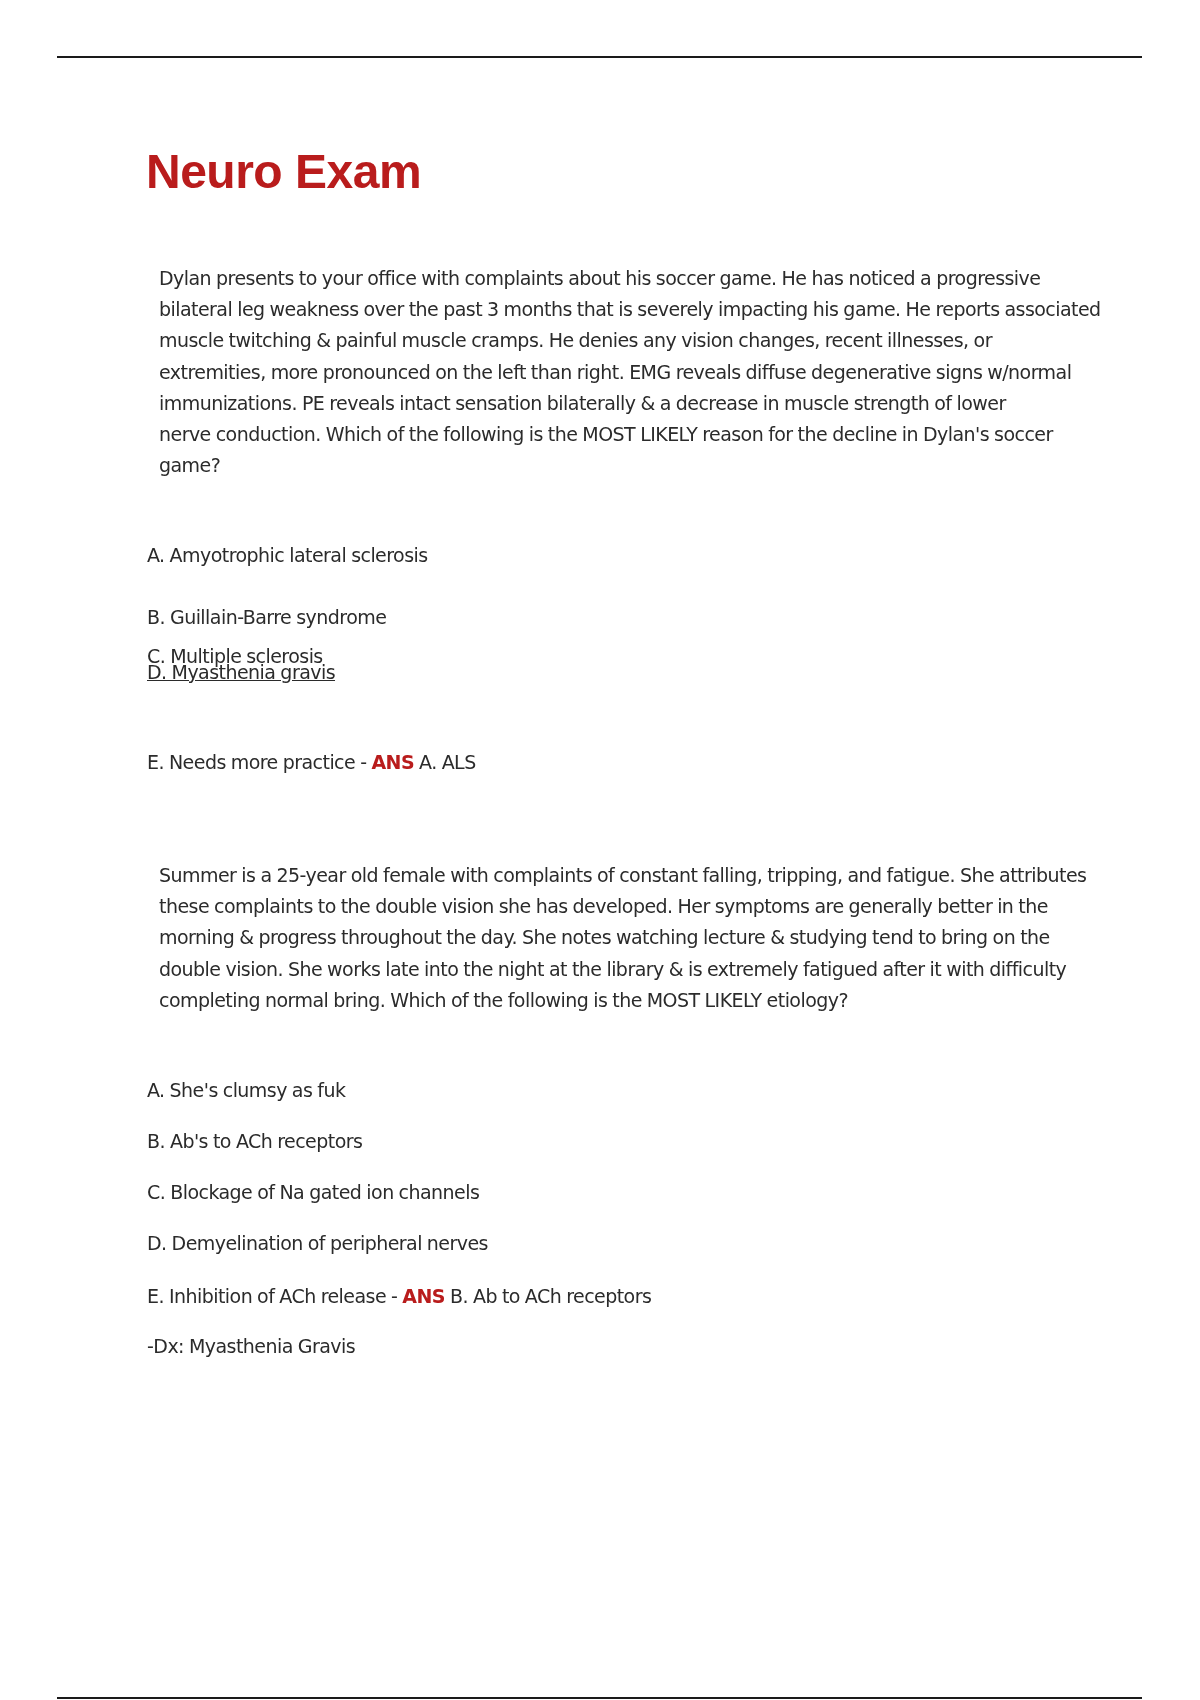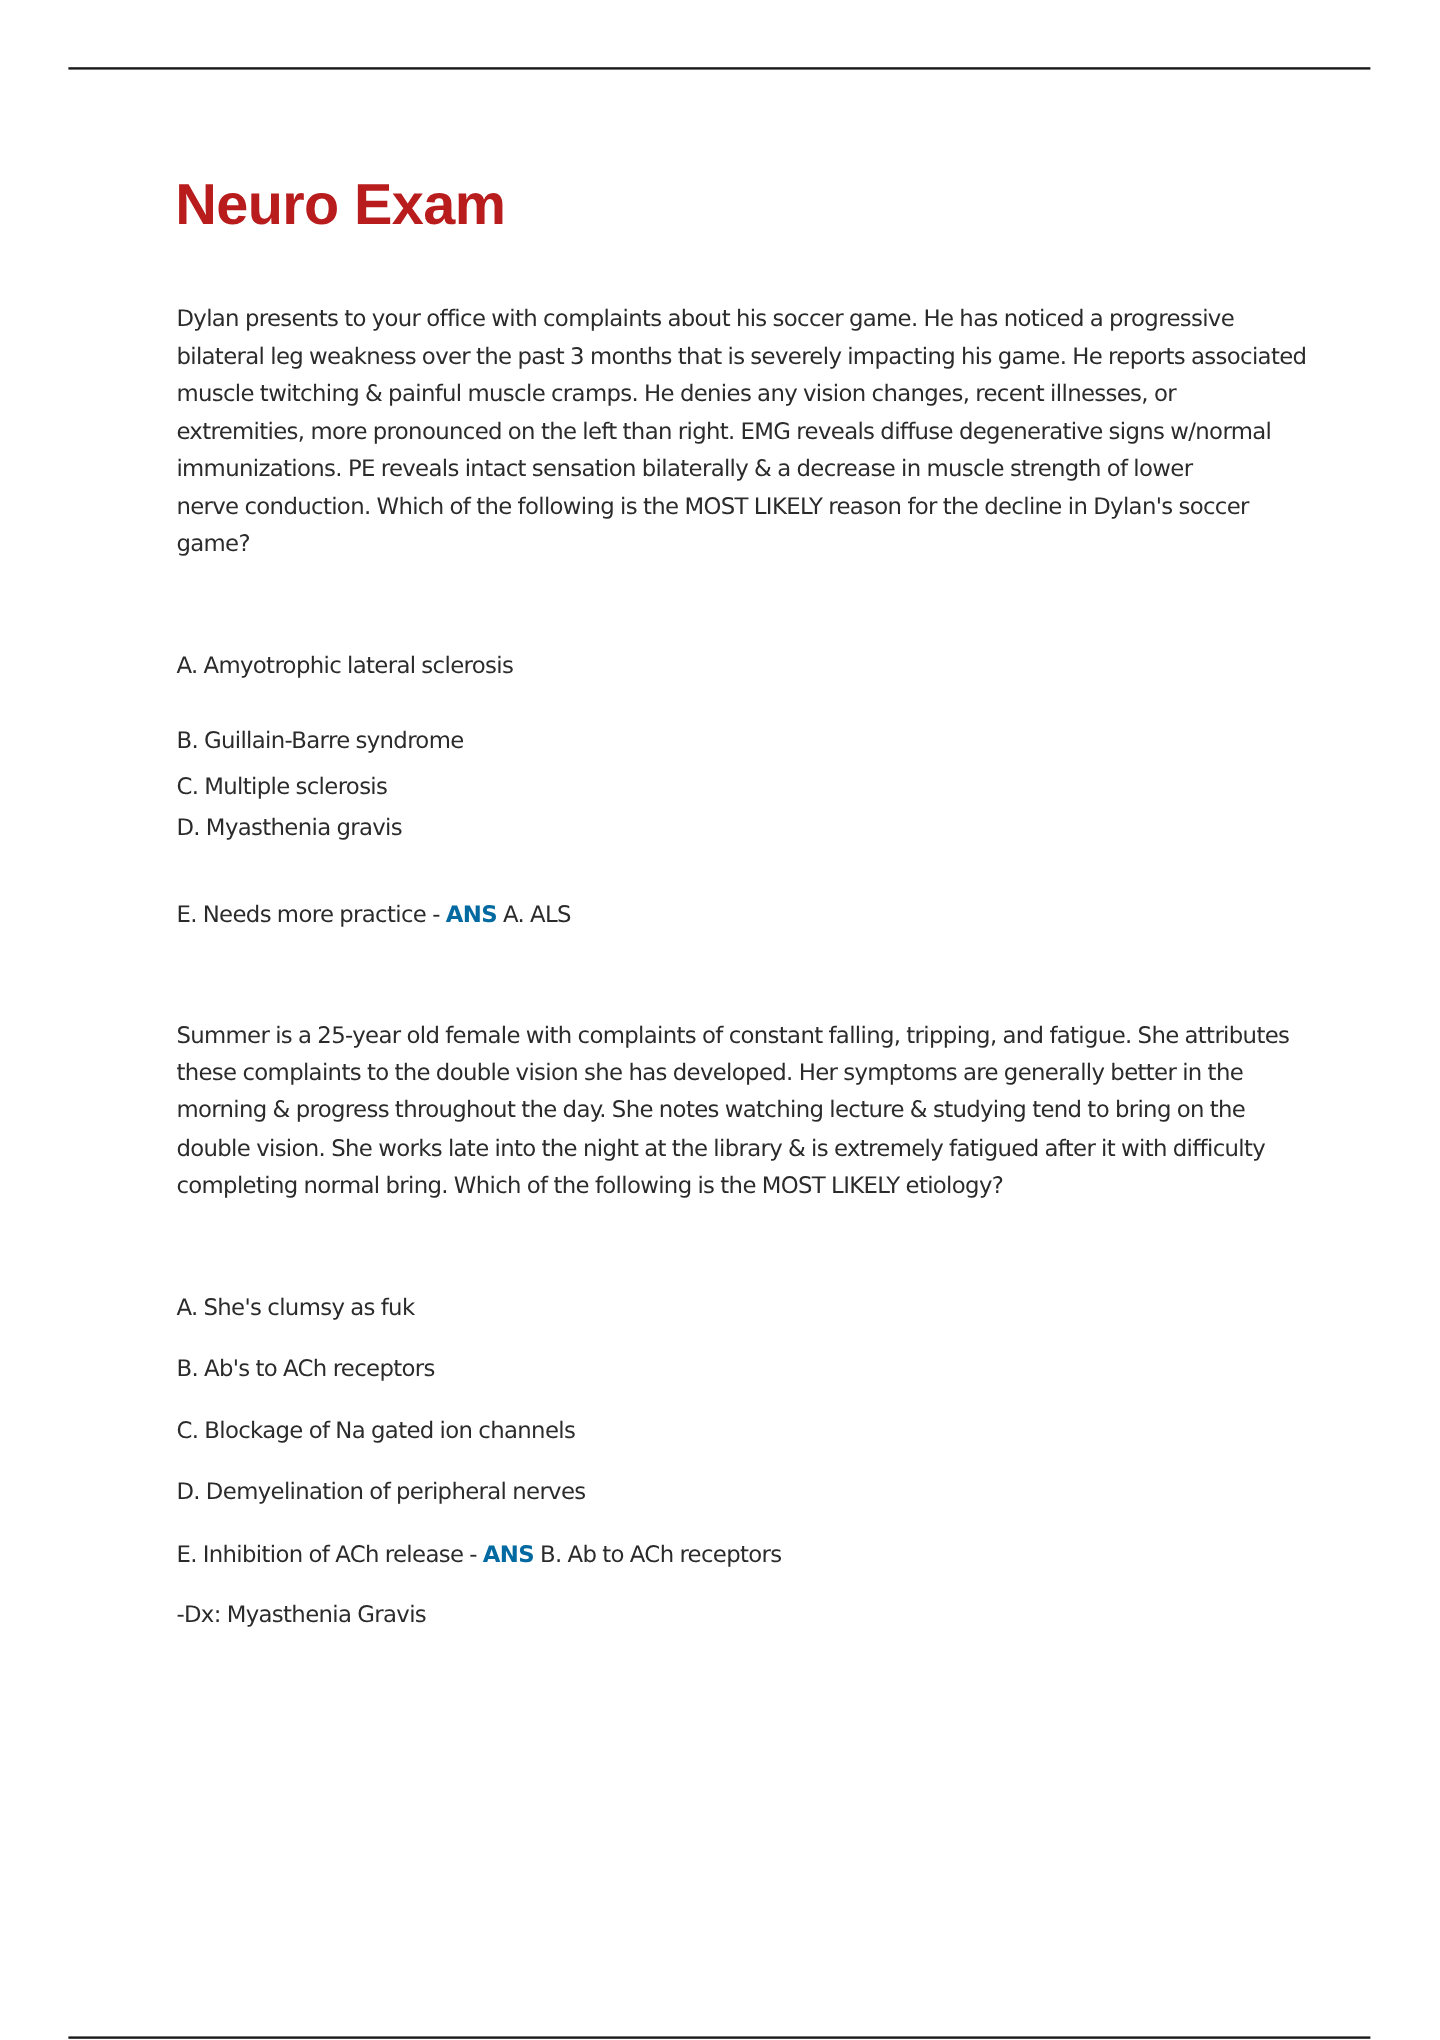--- a/index.html
+++ b/index.html
@@ -34,21 +34,21 @@
       font-weight: bold;
       color: #b91c1c;
       letter-spacing: -0.5px;
       font-family: "Liberation Sans", sans-serif;
     }
 
     .para {
       position: absolute;
       left: 147px;
       width: 960px;
-      margin: 0;
+      margin: 12px;
       font-size: 19px;
       line-height: 31.2px;
       color: #2b2b2b;
       font-family: "DejaVu Sans", sans-serif;
       letter-spacing: -0.55px;
       word-spacing: -0.5px;
     }
     .para .line { display: block; white-space: nowrap; }
 
     .opt {
@@ -58,21 +58,21 @@
       font-size: 19px;
       line-height: 24px;
       color: #2b2b2b;
       white-space: nowrap;
       font-family: "DejaVu Sans", sans-serif;
       letter-spacing: -0.55px;
       word-spacing: -0.5px;
     }
     .ans-label {
       font-weight: bold;
-      color: #0369a1;
+      color: #b91c1c;
     }
   </style>
 </head>
 <body>
 
 <div class="rule top"></div>
 
 <h1 class="title">Neuro Exam</h1>
 
 <div>
@@ -82,21 +82,21 @@
     <span class="line">muscle twitching &amp; painful muscle cramps. He denies any vision changes, recent illnesses, or</span>
     <span class="line">extremities, more pronounced on the left than right. EMG reveals diffuse degenerative signs w/normal</span>
     <span class="line">immunizations. PE reveals intact sensation bilaterally &amp; a decrease in muscle strength of lower</span>
     <span class="line">nerve conduction. Which of the following is the MOST LIKELY reason for the decline in Dylan's soccer</span>
     <span class="line">game?</span>
   </p>
 
   <p class="opt" style="top:543px;">A. Amyotrophic lateral sclerosis</p>
   <p class="opt" style="top:593px;margin-top:12px;">B. Guillain-Barre syndrome</p>
   <p class="opt" style="top:644px;">C. Multiple sclerosis</p>
-  <p class="opt" style="top:678px;">D. Myasthenia gravis</p>
+  <p class="opt" style="top:660px;text-decoration:underline;">D. Myasthenia gravis</p>
   <p class="opt" style="top:750px;"><span>E. Needs more practice - </span><span class="ans-label">ANS</span><span> A. ALS</span></p>
 </div>
 
 <div>
   <p class="para" style="top:848px;">
     <span class="line">Summer is a 25-year old female with complaints of constant falling, tripping, and fatigue. She attributes</span>
     <span class="line">these complaints to the double vision she has developed. Her symptoms are generally better in the</span>
     <span class="line">morning &amp; progress throughout the day. She notes watching lecture &amp; studying tend to bring on the</span>
     <span class="line">double vision. She works late into the night at the library &amp; is extremely fatigued after it with difficulty</span>
     <span class="line">completing normal bring. Which of the following is the MOST LIKELY etiology?</span>

